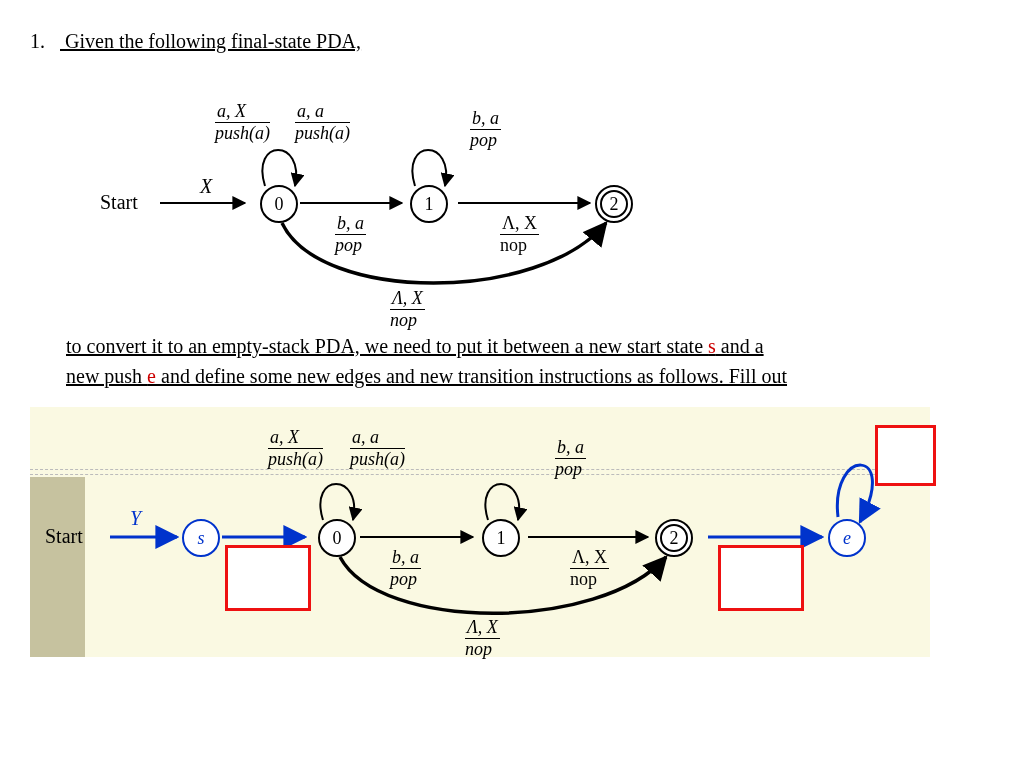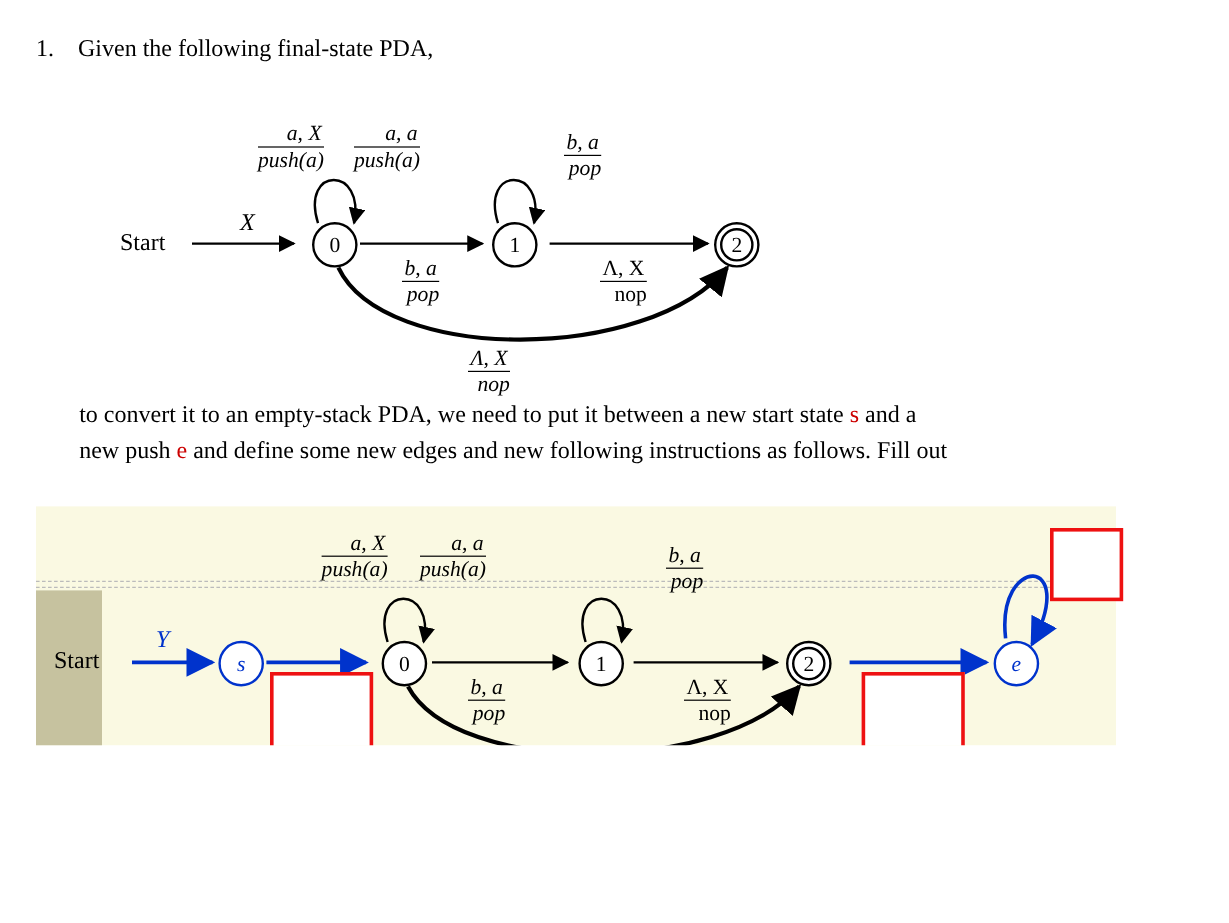--- a/index.html
+++ b/index.html
@@ -1,22 +1,22 @@
 <!DOCTYPE html>
 <html><head>
 <meta charset="utf-8">
 <style>
   html,body{margin:0;padding:0;background:#fff;font-family:"Times New Roman",serif;color:#000;}
-  .page{width:1024px;height:621px;position:relative;padding:30px 30px 0 30px;box-sizing:border-box;}
+  .page{width:1024px;height:769px;position:relative;padding:30px 30px 0 30px;box-sizing:border-box;text-decoration:underline;}
   .q-line{font-size:20px;margin-bottom:10px;}
   .q-num{display:inline-block;width:30px;}
   .fig{position:relative;margin-left:70px;}
   .state{position:absolute;width:34px;height:34px;border:2px solid #000;border-radius:50%;background:#fff;text-align:center;line-height:34px;font-size:18px;}
   .state.inner::after{content:"";position:absolute;left:3px;top:3px;right:3px;bottom:3px;border:2px solid #000;border-radius:50%;}
-  .lbl{position:absolute;font-size:18px;font-style:italic;text-align:right;}
+  .lbl{position:absolute;font-size:18px;font-style:italic;text-align:left;}
   .lbl .top{border-bottom:1px solid #000;padding:0 2px;white-space:nowrap;}
   .lbl .bot{white-space:nowrap;}
   .plain{position:absolute;font-size:20px;}
   .blank{position:absolute;border:3px solid #e11;background:#fff;}
   .yellowbox{position:absolute;background:#faf9e2;}
   .greybar{position:absolute;background:#c6c29f;}
   svg{position:absolute;left:0;top:0;overflow:visible;}
 </style>
 </head>
 <body>
@@ -72,23 +72,23 @@
     <div class="lbl" style="left:400px;top:150px;font-style:normal;">
       <div class="top">Λ, X</div>
         <div class="bot">nop</div>
     </div>
     <div class="lbl" style="left:290px;top:225px;">
       <div class="top">Λ, X</div>
         <div class="bot">nop</div>
     </div>
   </div>
 
-  <div style="font-size:20px;line-height:30px;margin:8px 0 31px 36px;">
+  <div style="font-size:20px;line-height:30px;margin:8px 0 16px 36px;">
     <span>to convert it to an empty-stack PDA, we need to put it between a new start state </span><span style="color:#c00;">s</span><span> and a</span><br>
-    <span>new push </span><span style="color:#c00;">e</span><span> and define some new edges and new following instructions as follows. Fill out</span><br>
+    <span>new push </span><span style="color:#c00;">e</span><span> and define some new edges and new transition instructions as follows. Fill out</span><br>
   </div>
 
   <div class="fig" style="height:250px;left:-40px;margin-left:40px;width:920px;">
     <div class="yellowbox" style="left:0;top:0;width:900px;height:250px;"></div>
     <div class="yellowbox" style="left:0;top:62px;width:900px;height:4px;border-top:1px dashed #bbb;border-bottom:1px dashed #bbb;background:transparent;"></div>
     <div class="greybar" style="left:0;top:70px;width:55px;height:180px;"></div>
 
     <svg width="920" height="250">
       <defs>
         <marker id="ah2" viewBox="0 0 10 10" refX="9" refY="5" markerWidth="7" markerHeight="7" orient="auto">

